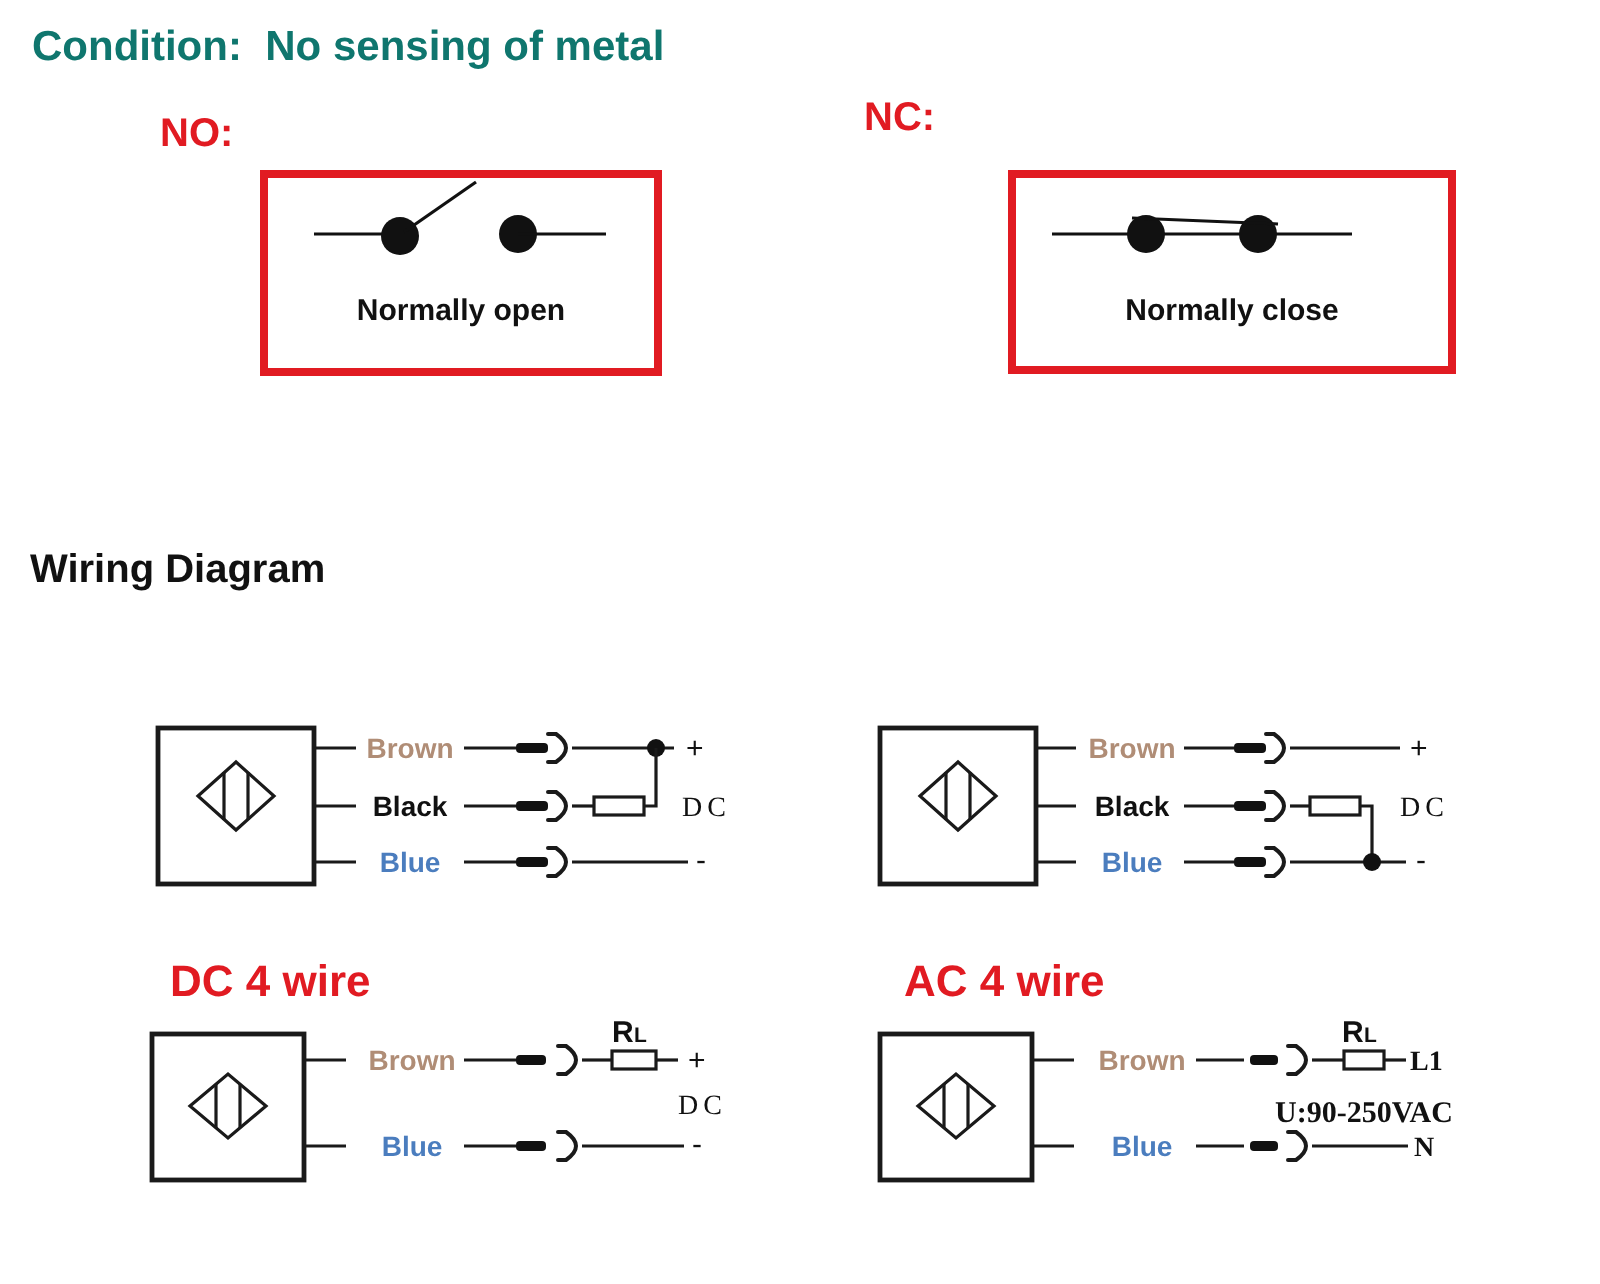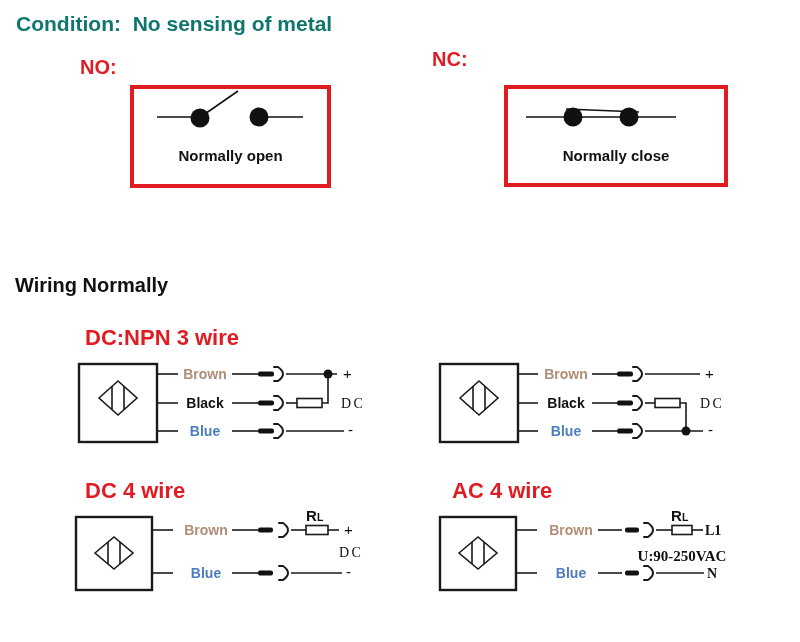--- a/index.html
+++ b/index.html
@@ -71,23 +71,22 @@
   <div class="abs red-box nc-box">
     <svg width="191" height="94" viewBox="0 0 191 94">
       <line class="sw" x1="18" y1="28" x2="168" y2="28"></line>
       <circle class="swdot" cx="65" cy="28" r="9.5"></circle>
       <circle class="swdot" cx="121" cy="28" r="9.5"></circle>
       <line class="sw" x1="58" y1="20" x2="131" y2="23"></line>
     </svg>
     <div class="caption">Normally close</div>
   </div>
 
-  <div class="abs section-title">Wiring Normally</div>
-
-  <div class="abs diagram-title npn-title">DC:NPN 3 wire</div>
+  <div class="abs section-title">Wiring Diagram</div>
+
   <div class="abs diagram-title dc2-title">DC 4 wire</div>
   <div class="abs diagram-title ac2-title">AC 4 wire</div>
 
   <svg class="abs npn-svg" width="310" height="100" viewBox="0 0 310 100">
     <g>
       <rect class="box" x="19" y="9" width="78" height="78"></rect>
       <polygon class="w" points="39,43 58,26 77,43 58,60"></polygon>
       <line class="w" x1="52" y1="31" x2="52" y2="55"></line>
       <line class="w" x1="64" y1="31" x2="64" y2="55"></line>
     </g>

